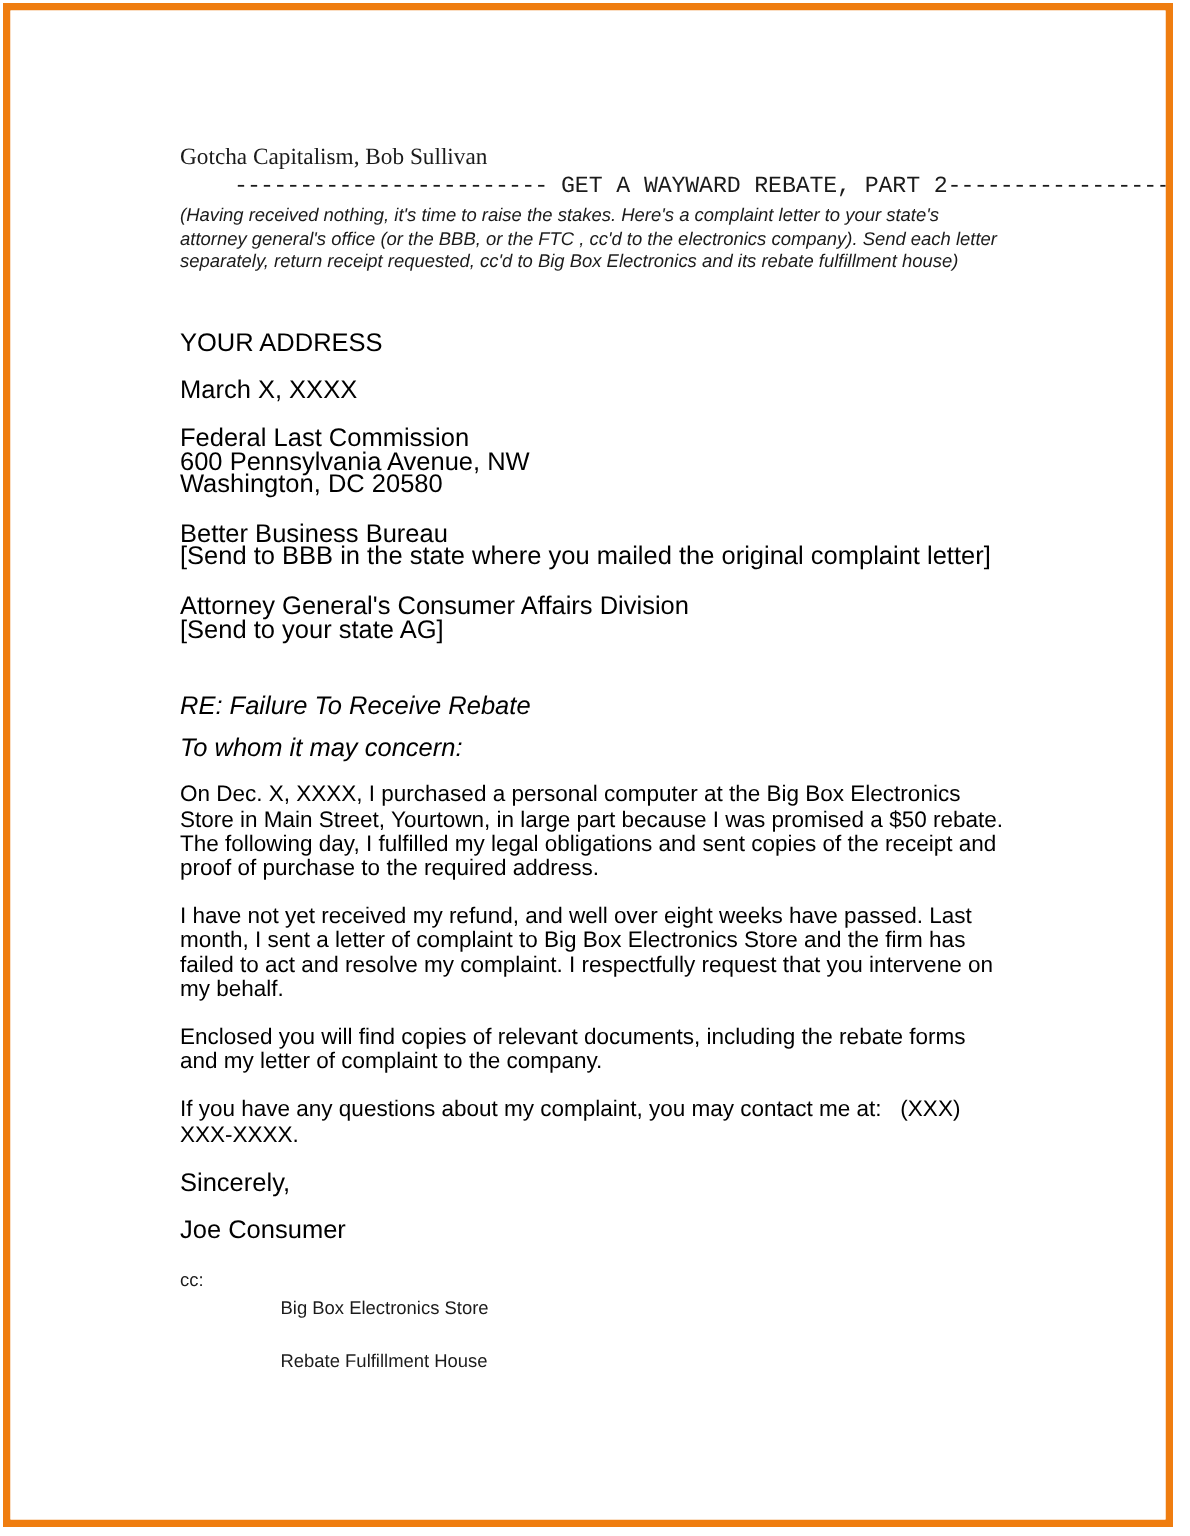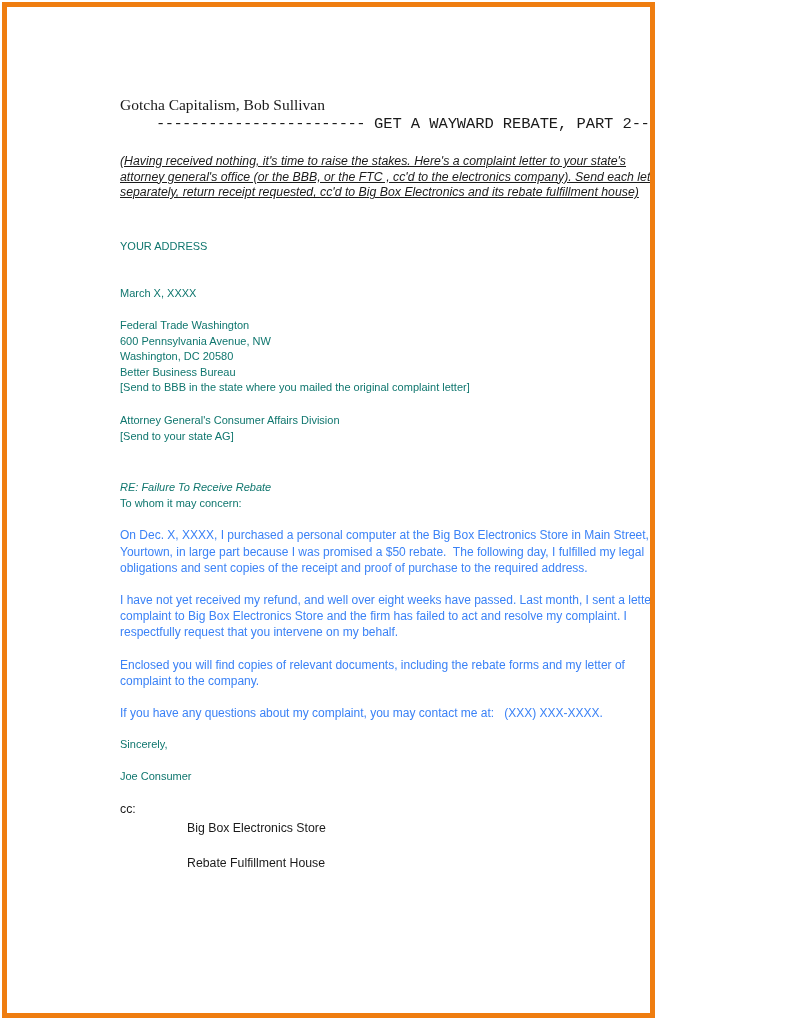--- a/index.html
+++ b/index.html
@@ -14,21 +14,21 @@
     background: #ffffff;
     font-family: "Liberation Sans", sans-serif;
     -webkit-font-smoothing: antialiased;
   }
 
   
   .page-frame {
     position: absolute;
     left: 2px;
     top: 2px;
-    width: 653px;
+    width: 780px;
     height: 1016px;
     box-sizing: border-box;
     border: 5px solid #ef7d10;
     background: #ffffff;
   }
 
   .page-surface {
     position: absolute;
     left: 0;
     top: 0;
@@ -69,53 +69,52 @@
   .masthead-title .rule {
     letter-spacing: -0.6px;
   }
 
   .masthead-note {
     font-family: "Liberation Sans", sans-serif;
     font-style: italic;
     font-size: 12.3px;
     line-height: 15.6px;
     color: #1b1b1b;
-    margin-top: 20px;
+    margin-top: 2px;
     width: 552px;
-    text-decoration: underline;
   }
 
   
   .block {
-    font-size: 11px;
+    font-size: 17px;
     line-height: 15.6px;
-    color: #0f766e;
+    color: #000000;
   }
 
   .block .line {
     white-space: pre-wrap;
   }
 
   .para {
-    font-size: 12px;
+    font-size: 15px;
     line-height: 16.2px;
-    color: #3b82f6;
+    color: #000000;
     width: 552px;
     text-align: left;
     white-space: pre-wrap;
   }
 
   
   .gap-sender   { margin-top: 38px; }
-  .gap-date     { margin-top: 32px; }
+  .gap-date     { margin-top: 16px; }
   .gap-recip    { margin-top: 16px; }
-  .gap-bbb      { }
+  .gap-bbb      { margin-top: 17px; }
   .gap-ag       { margin-top: 17px; }
   .gap-re       { margin-top: 36px; font-style: italic; }
-  .gap-salute   { margin-top: 0; }
+  .gap-salute   { margin-top: 12px; font-style: italic; }
   .gap-para     { margin-top: 16px; }
   .gap-close    { margin-top: 16px; }
   .gap-sign     { margin-top: 16px; }
   .gap-cc       { margin-top: 18px; }
 
   
   .cc-row {
     display: flex;
     font-size: 12.3px;
     line-height: 15.6px;
@@ -153,21 +152,21 @@
 
       <div class="block gap-sender">
         <div class="line">YOUR ADDRESS</div>
       </div>
 
       <div class="block gap-date">
         <div class="line">March X, XXXX</div>
       </div>
 
       <div class="block gap-recip">
-        <div class="line">Federal Trade Washington</div>
+        <div class="line">Federal Last Commission</div>
         <div class="line">600 Pennsylvania Avenue, NW</div>
         <div class="line">Washington, DC 20580</div>
       </div>
 
       <div class="block gap-bbb">
         <div class="line">Better Business Bureau</div>
         <div class="line">[Send to BBB in the state where you mailed the original complaint letter]</div>
       </div>
 
       <div class="block gap-ag">

